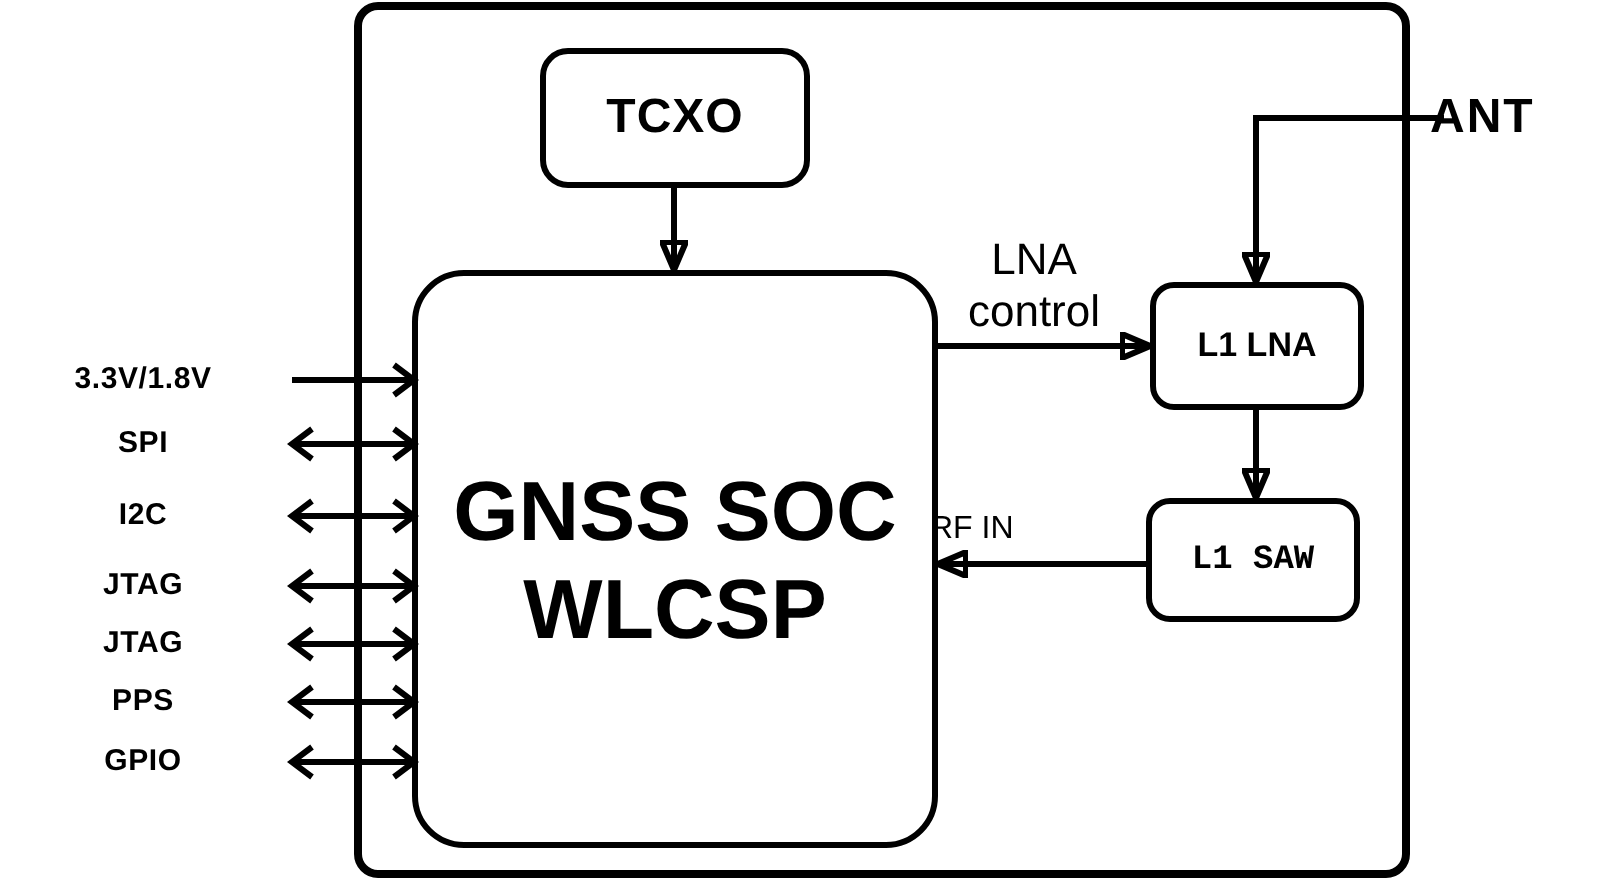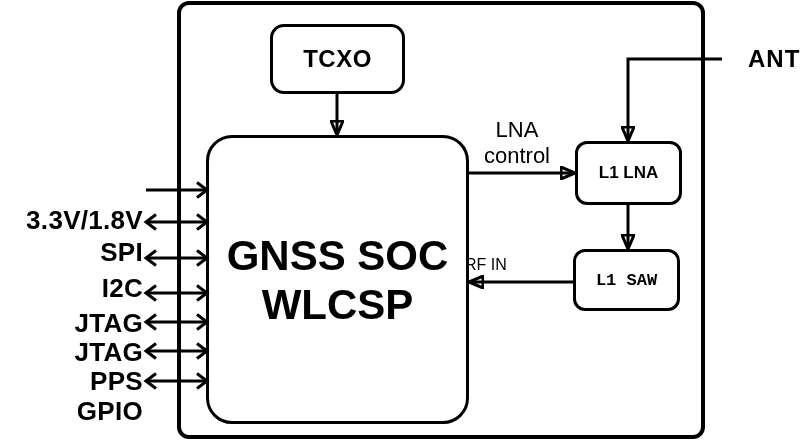--- a/index.html
+++ b/index.html
@@ -57,30 +57,29 @@
   }
   .saw-box {
     left: 573px; top: 249px;
     width: 107px; height: 62px;
     border-radius: 12px;
     font-size: 17px; font-weight: bold; font-family: Liberation Mono, monospace;
   }
   .pin-label {
     position: absolute;
     left: 0; width: 143px;
-    text-align: right;
-    font-size: 26px; font-weight: bold;
+    text-align: center;
+    font-size: 15px; font-weight: bold;
     line-height: 26px;
     letter-spacing: 0.3px;
     white-space: nowrap;
-    margin-top: 30px;
   }
   .ant-label {
     position: absolute;
-    left: 748px; top: 46px;
+    left: 715px; top: 46px;
     font-size: 24px; font-weight: bold;
     line-height: 26px;
     letter-spacing: 1px;
   }
   .lna-control-label {
     position: absolute;
     left: 457px; top: 117px;
     width: 120px;
     text-align: center;
     font-size: 22px; font-weight: 400;

